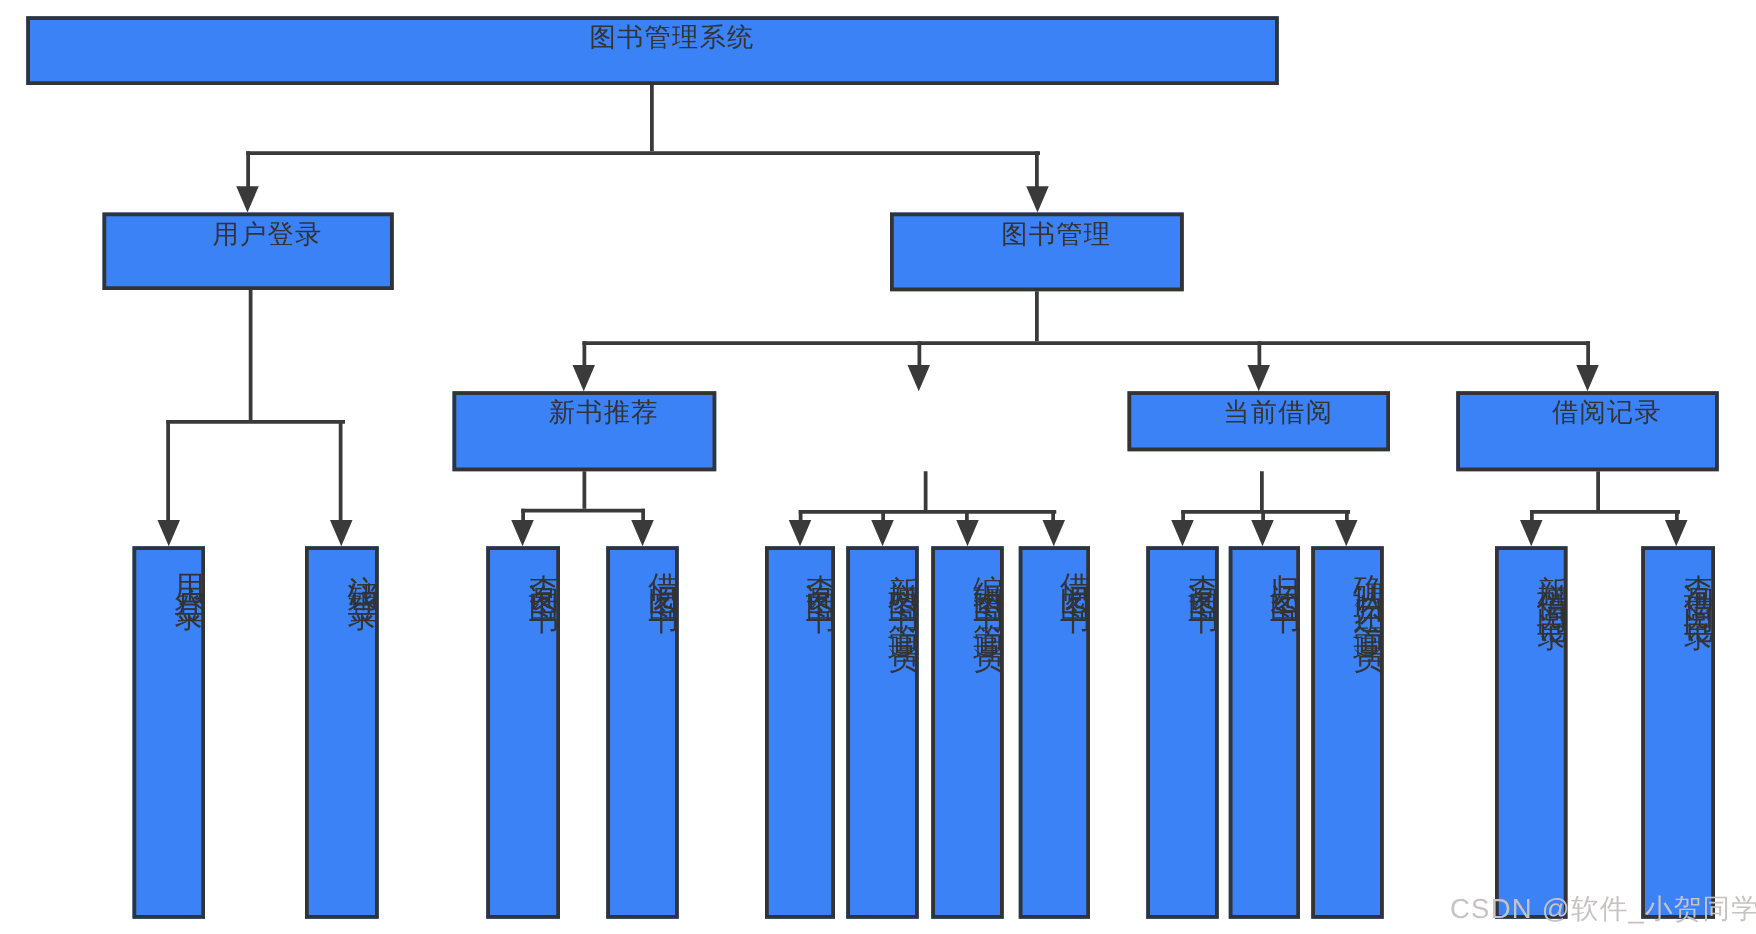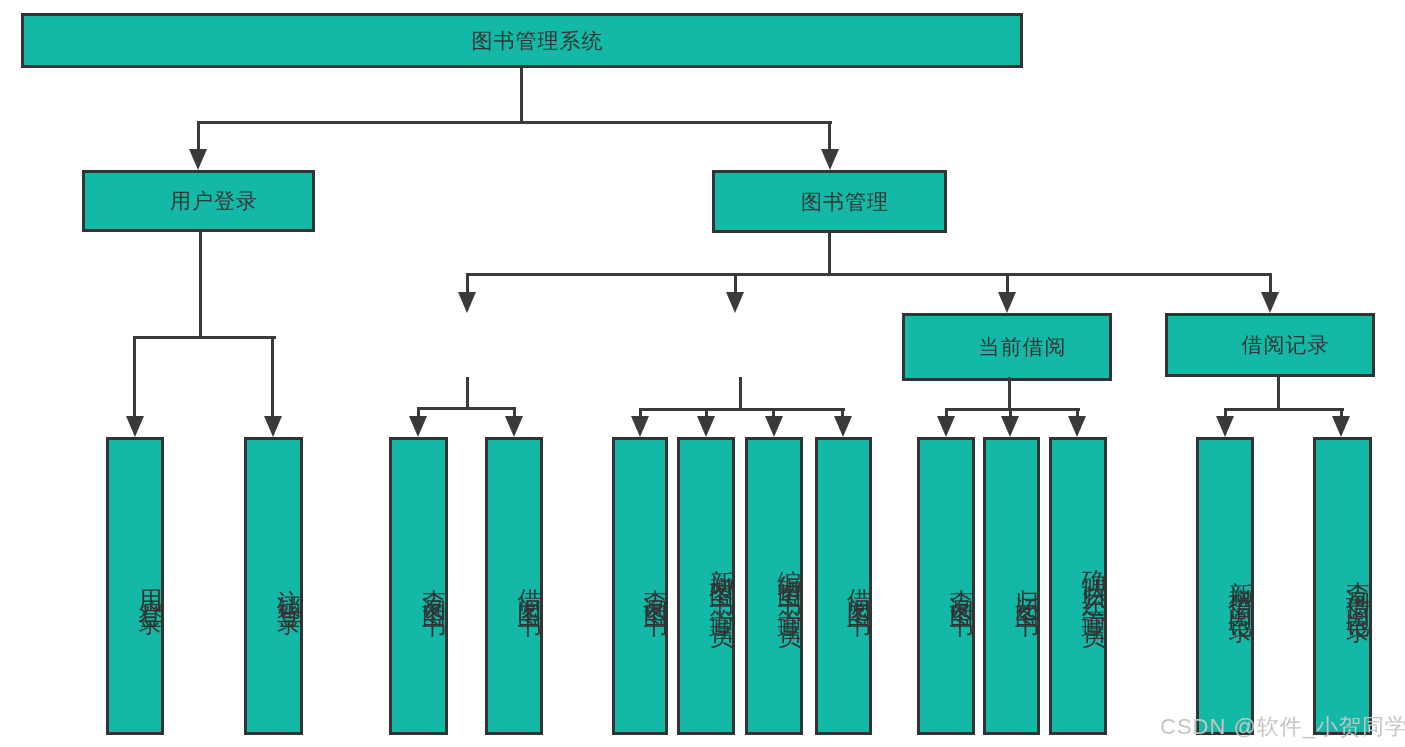--- a/index.html
+++ b/index.html
@@ -6,23 +6,23 @@
   #canvas{
     position:relative;
     width:1405px;height:747px;
     background:#ffffff;
     font-family:"Liberation Sans","DejaVu Sans",sans-serif;
     overflow:hidden;
   }
   .box{
     position:absolute;
     border:3px solid #333333;
-    background:#14b8a6;
+    background:#3b82f6;
     box-sizing:border-box;
-    display:flex;align-items:center;justify-content:center;
+    display:flex;justify-content:center;
     color:#333333;
     padding-left:31px;
   }
   .hnode{font-size:21px;letter-spacing:1px;}
   .leaf{font-size:24px;}
   .leaf .vtxt{
     writing-mode:vertical-rl;
     letter-spacing:8px;
     line-height:1;
     color:#333333;
@@ -56,23 +56,26 @@
   </div>
 
   <div class="box hnode" style="left:82px;top:170px;width:233px;height:62px;">
     <span>用户登录</span>
   </div>
 
   <div class="box hnode" style="left:712px;top:170px;width:235px;height:63px;">
     <span>图书管理</span>
   </div>
 
+  <div class="box hnode" style="left:362px;top:313px;width:211px;height:64px;">
+    <span>新书推荐</span>
+  </div>
 
 
-  <div class="box hnode" style="left:902px;top:313px;width:210px;height:68px;">
+  <div class="box hnode" style="left:902px;top:313px;width:210px;height:48px;">
     <span>当前借阅</span>
   </div>
 
   <div class="box hnode" style="left:1165px;top:313px;width:210px;height:64px;">
     <span>借阅记录</span>
   </div>
 
   <div class="box leaf" style="left:106px;top:437px;width:58px;height:298px;">
     <span class="vtxt">用户登录</span>
   </div>

